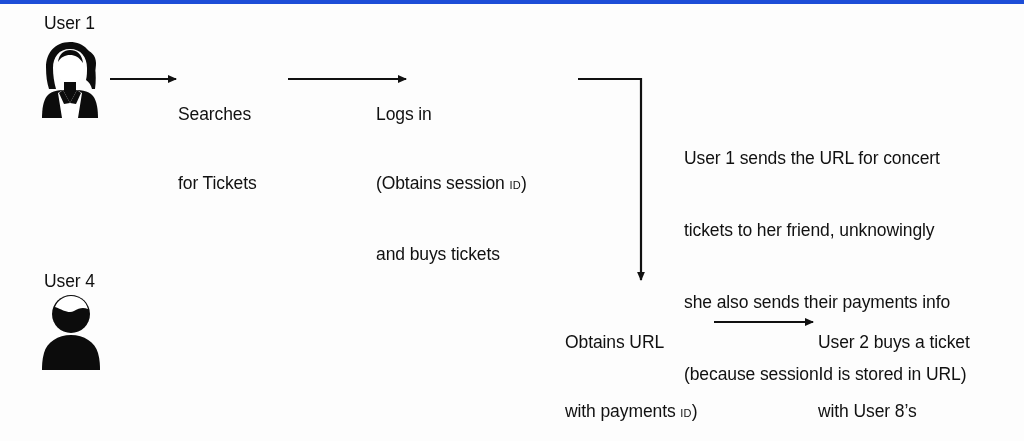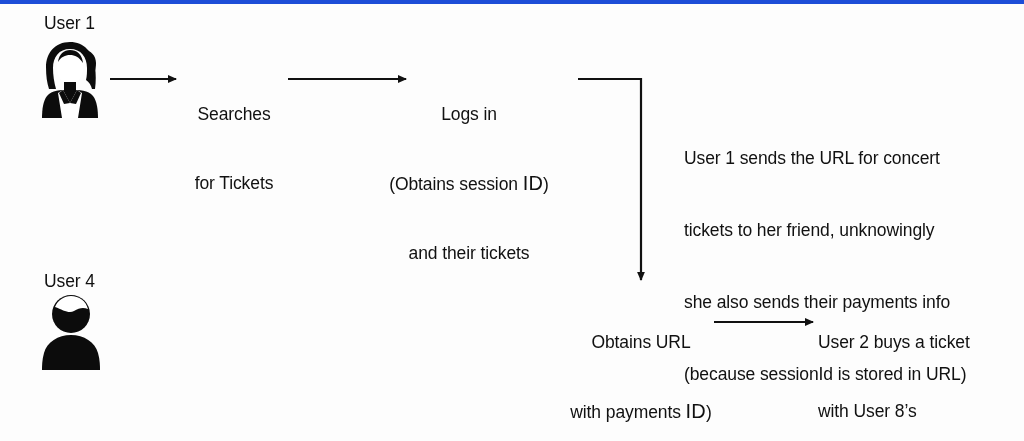--- a/index.html
+++ b/index.html
@@ -31,24 +31,24 @@
   }
   .txt {
     position: absolute;
     font-family: "Liberation Sans", sans-serif;
     font-size: 17.5px;
     line-height: 23px;
     color: #111111;
     white-space: pre;
     letter-spacing: -0.1px;
   }
-  .ctr { text-align: center; }
+  .ctr { text-align: left; }
   .lft { text-align: left; }
   .smallcaps {
-    font-size: 20px;
+    font-size: 11px;
     letter-spacing: 0.2px;
   }
   
   #user1-label { left: 44px;  top: 8px;  }
   #user2-label { left: 44px;  top: 266px; }
   #searches-block  { left: 178px; top: 53px; width: 112px; }
   #login-block     { left: 376px; top: 53px; width: 186px; }
   #note-block      { left: 684px; top: 94px; width: 306px; line-height: 24px; }
   #obtains-block   { left: 565px; top: 281px; width: 152px; }
   #user2buys-block { left: 818px; top: 281px; width: 180px; }
@@ -133,21 +133,21 @@
   <div class="txt lft" id="user2-label">User 4</div>
 
   <div class="txt ctr" id="searches-block">
     <div>Searches</div>
     <div>for Tickets</div>
   </div>
 
   <div class="txt ctr" id="login-block">
     <div>Logs in</div>
     <div><span>(Obtains session </span><span class="smallcaps">ID</span><span>)</span></div>
-    <div>and their tickets</div>
+    <div>and buys tickets</div>
   </div>
 
   <div class="txt lft" id="note-block">
     <div>User 1 sends the URL for concert</div>
     <div>tickets to her friend, unknowingly</div>
     <div>she also sends their payments info</div>
     <div>(because sessionId is stored in URL)</div>
   </div>
 
   <div class="txt ctr" id="obtains-block">

